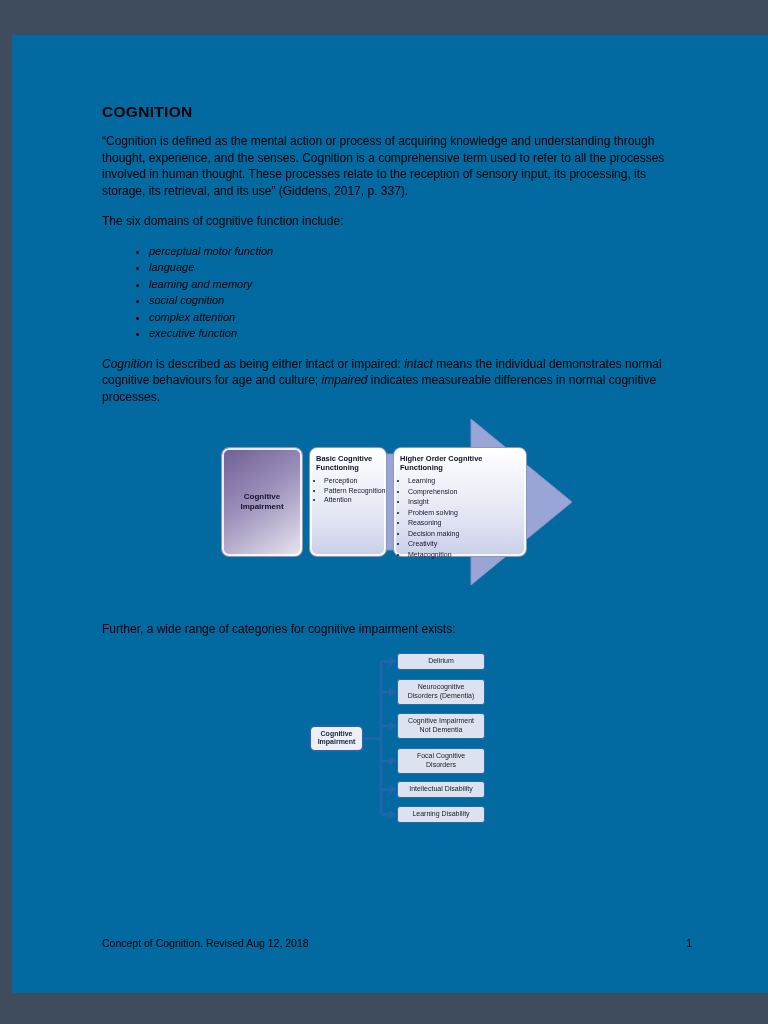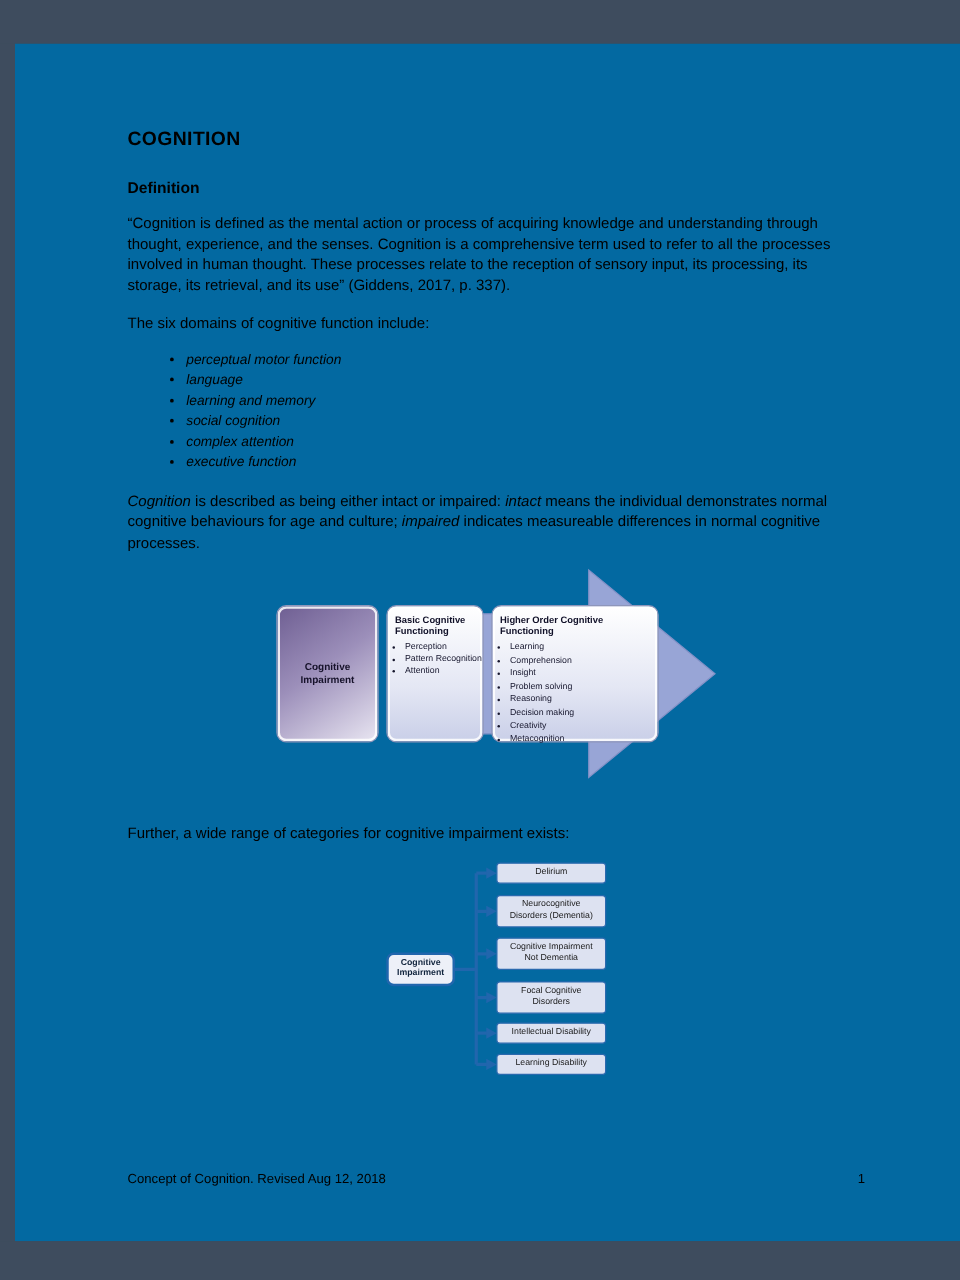--- a/index.html
+++ b/index.html
@@ -65,21 +65,20 @@
 </style>
 </head>
 <body>
 
 <div class="topbar"></div>
 
 <div class="page">
 
   <div class="doc-title">COGNITION</div>
 
-  <div class="section-heading">Definition</div>
 
   <p class="body-para">“Cognition is defined as the mental action or process of acquiring knowledge and understanding through thought, experience, and the senses. Cognition is a comprehensive term used to refer to all the processes involved in human thought. These processes relate to the reception of sensory input, its processing, its storage, its retrieval, and its use” (Giddens, 2017, p. 337).</p>
 
   <p class="body-para intro">The six domains of cognitive function include:</p>
 
   <ul class="domains">
     <li>perceptual motor function</li>
     <li>language</li>
     <li>learning and memory</li>
     <li>social cognition</li>

